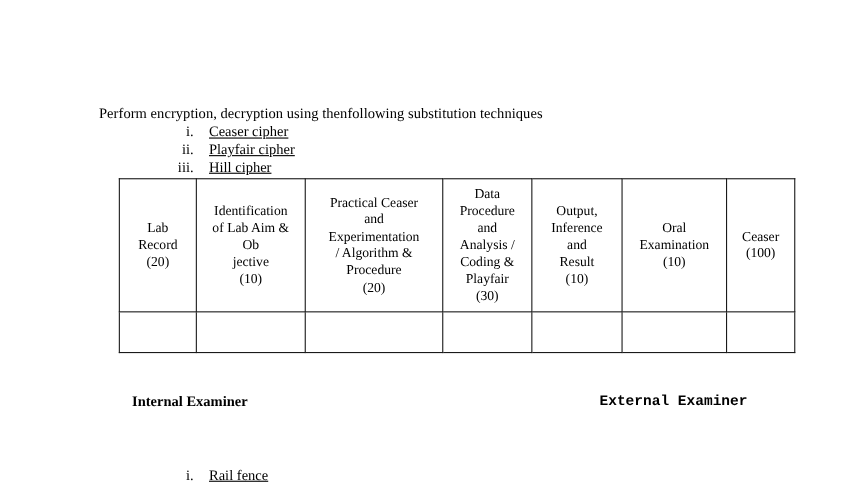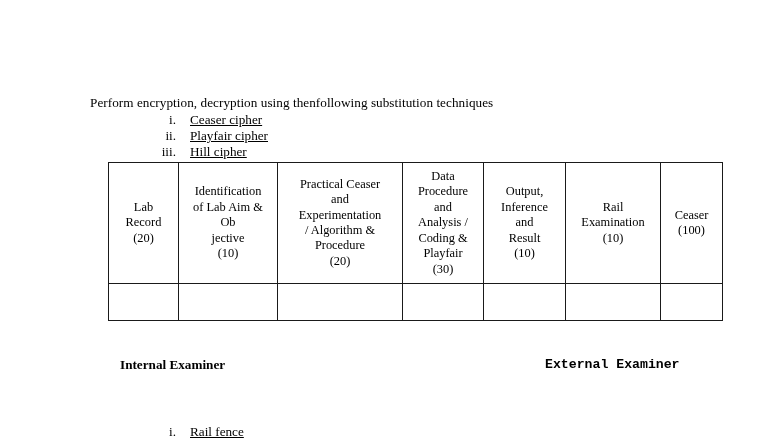--- a/index.html
+++ b/index.html
@@ -178,21 +178,21 @@
           <span class="hdr-lines">
             <span>Output,</span>
             <span>Inference</span>
             <span>and</span>
             <span>Result</span>
             <span>(10)</span>
           </span>
         </td>
         <td>
           <span class="hdr-lines">
-            <span>Rail</span>
+            <span>Oral</span>
             <span>Examination</span>
             <span>(10)</span>
           </span>
         </td>
         <td>
           <span class="hdr-lines">
             <span>Ceaser</span>
             <span>(100)</span>
           </span>
         </td>

